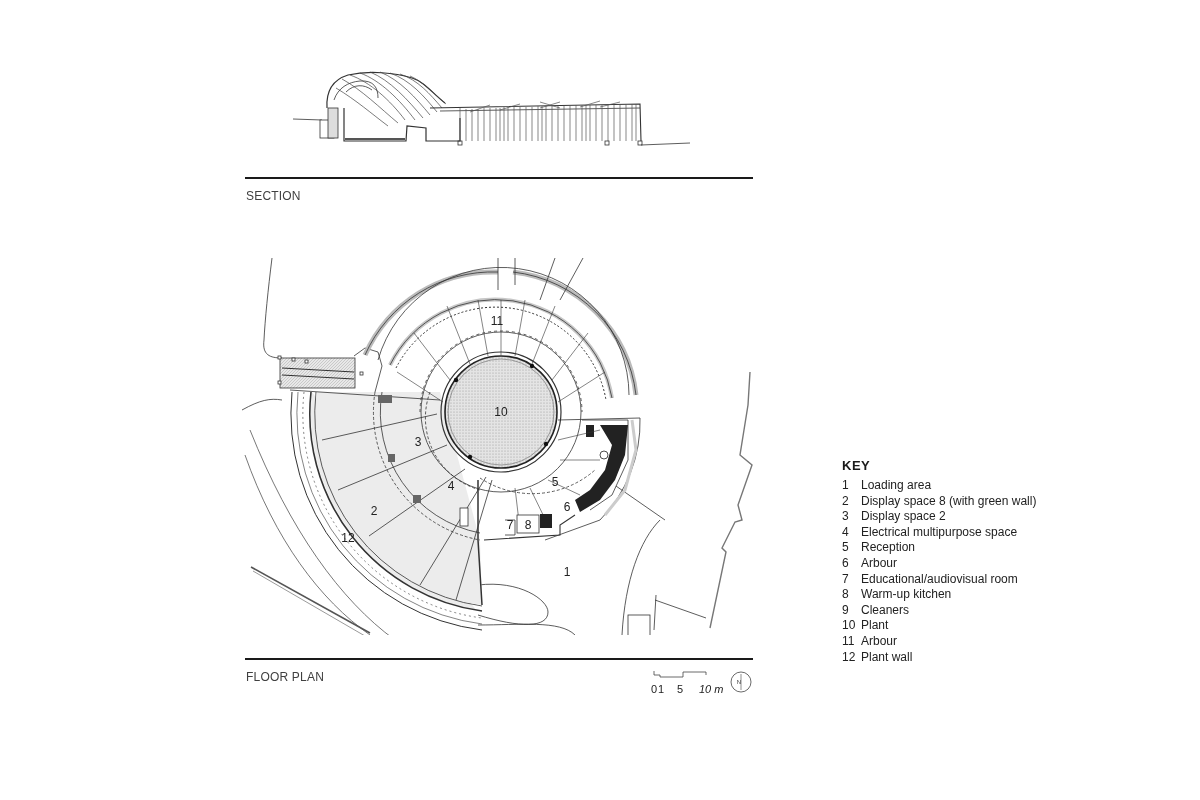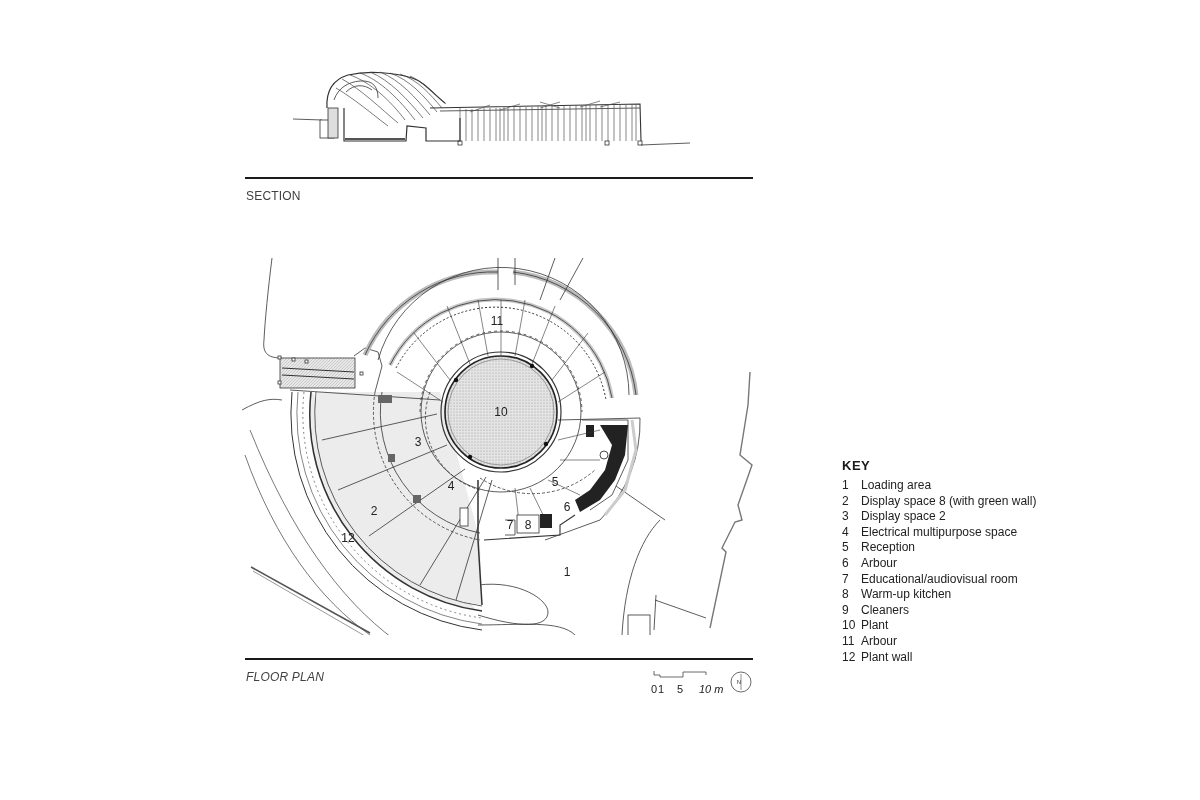--- a/index.html
+++ b/index.html
@@ -205,21 +205,21 @@
   </g>
 
   <g>
     <circle cx="741" cy="682" r="10" fill="none" stroke="#444" stroke-width="0.8"></circle>
     <path d="M741,674 L741,690" stroke="#444" stroke-width="0.6"></path>
     <text x="739" y="684" font-size="6" text-anchor="middle" fill="#333" font-family="Liberation Sans, sans-serif">N</text>
   </g>
 </svg>
 
 <div class="rule" style="top:658px;"></div>
-<div class="caption" style="top:670px;font-style:italic;">FLOOR PLAN</div>
+<div class="caption" style="top:670px;">FLOOR PLAN</div>
 
 <div class="scale-labels">
   <span style="left:2px;">0</span>
   <span style="left:9px;">1</span>
   <span style="left:28px;">5</span>
   <span style="left:50px;font-style:italic;">10 m</span>
 </div>
 
 <div class="key">
   <div class="key-title">KEY</div>

